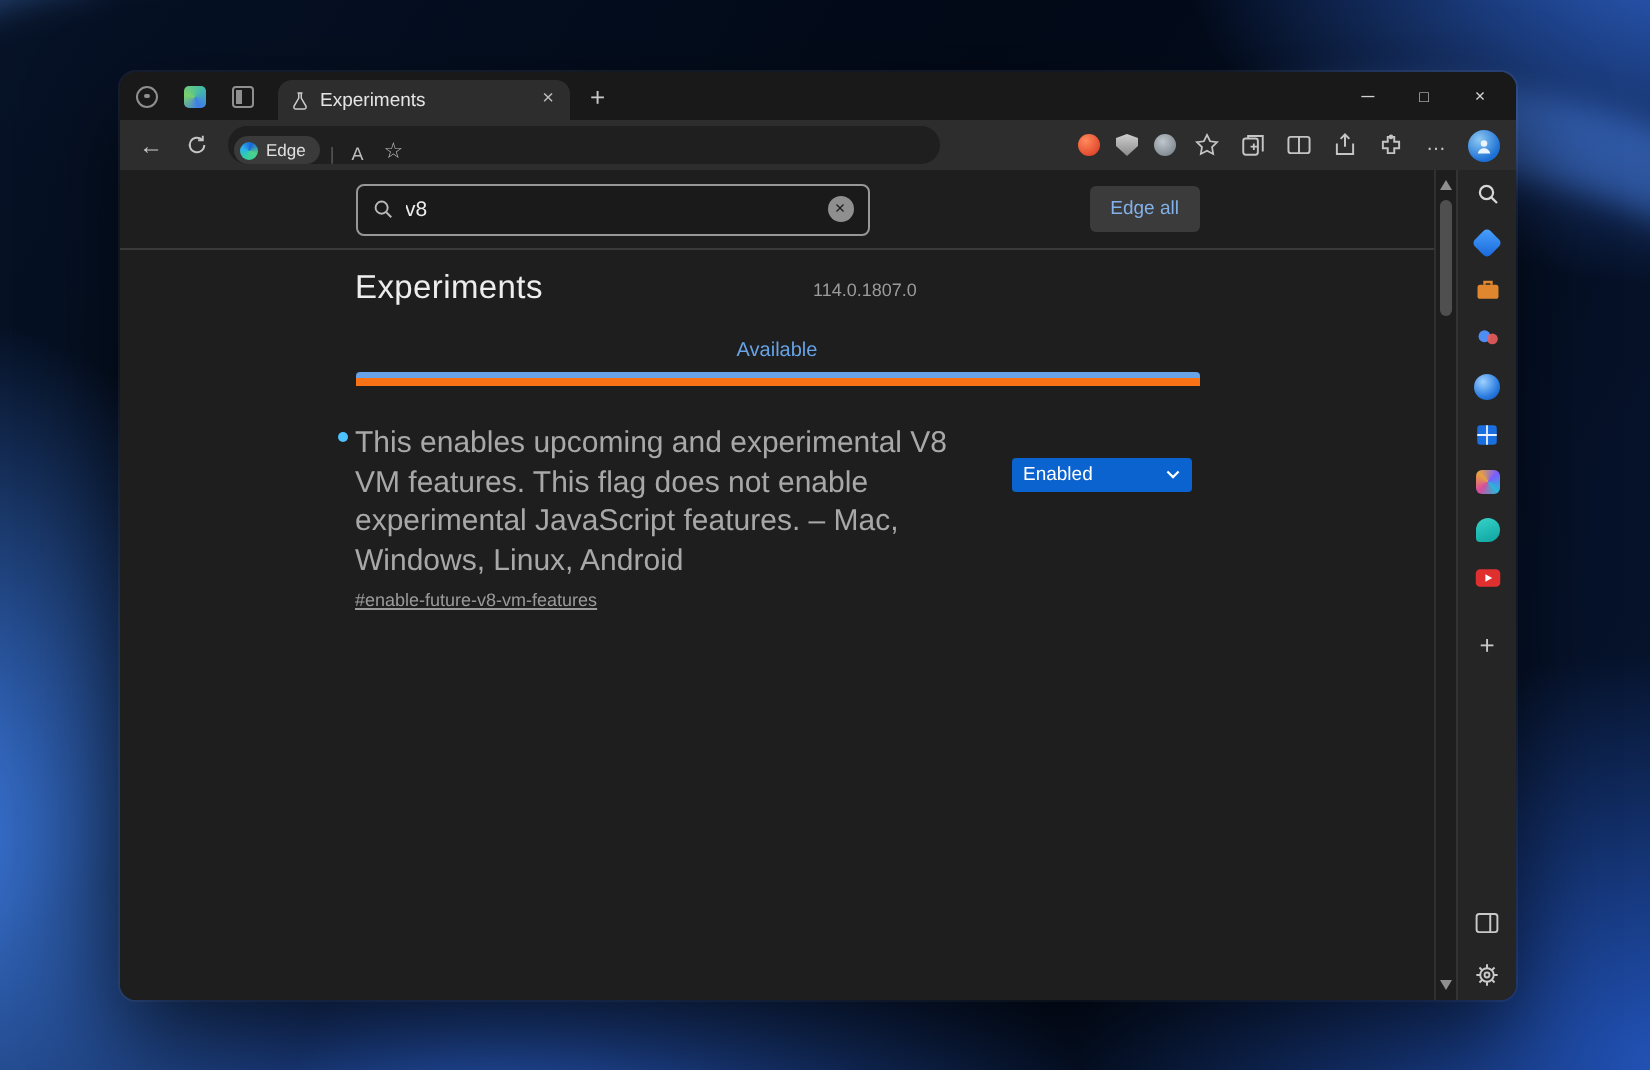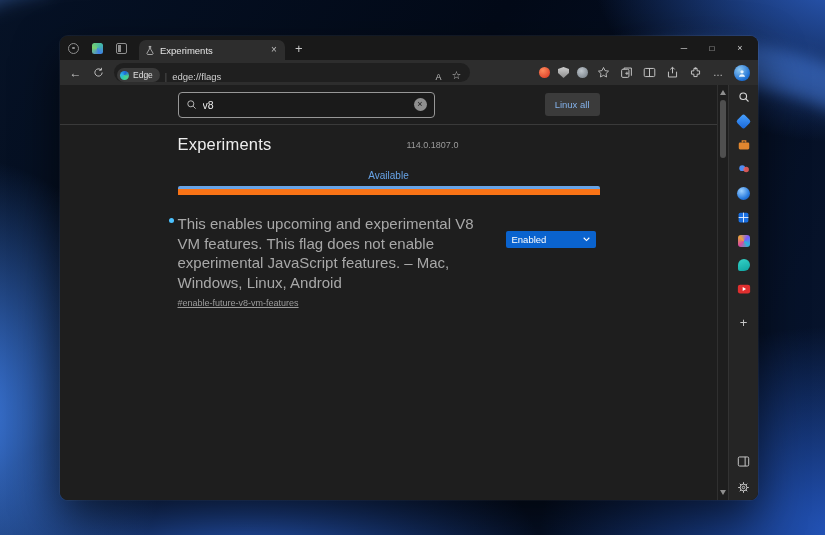--- a/index.html
+++ b/index.html
@@ -76,21 +76,21 @@
   .search-box { width:257px; height:26px; background:#1a1a1a; border:1px solid #979797; border-radius:4px; display:flex; align-items:center; padding:0 7px; gap:6px; }
   .s-ic { display:flex; align-items:center; }
   .search-input { flex:1; min-width:0; background:transparent; border:none; outline:none; color:#ececec; font-size:10.5px; font-family:"Liberation Sans", sans-serif; caret-color:#fff; padding:0; }
   .clear-btn { width:13px; height:13px; border-radius:50%; background:#8f8f8f; color:#1c1c1c; font-size:9px; line-height:13px; text-align:center; flex:none; }
   .reset-btn { background:#3b3b3b; border:none; border-radius:3px; color:#83b1ea; font-size:9.5px; padding:6px 10px; font-family:"Liberation Sans", sans-serif; }
 
   .flags-main { flex:1; display:flex; justify-content:center; overflow:hidden; }
   .col-main { width:422px; padding-top:9px; position:relative; }
   .page-title { font-size:16.5px; font-weight:400; color:#ededed; letter-spacing:.2px; line-height:20px; }
   .version { position:absolute; left:229px; top:15px; font-size:9px; color:#9b9b9b; }
-  .tabs { display:flex; margin-top:10px; border-bottom:7px solid #f97316;flex-direction:column; }
+  .tabs { display:flex; margin-top:10px; border-bottom:5px solid #f97316;flex-direction:column; }
   .tab-item { flex:1; text-align:center; padding:6px 0 7px; font-size:10px; color:#9b9b9b; position:relative; }
   .tab-item.selected { color:var(--accent-blue, #67a3e6); }
   .tab-item.selected::after { content:""; position:absolute; left:0; right:0; bottom:-1px; height:3px; background:var(--accent-blue, #67a3e6); border-radius:2px 2px 0 0; }
 
   .flag-row { margin-top:19px; position:relative; }
   .flag-dot { position:absolute; left:-9px; top:4px; width:5px; height:5px; border-radius:50%; background:var(--modified-dot, #4cc2ff); }
   .flag-name { font-size:9.5px; font-weight:700; color:#e9e9e9; line-height:12px; }
   .flag-name .hl { background:var(--highlight-orange, #ff9632); color:#141414; padding:0 1px; border-radius:1px; }
   .flag-desc { width:302px; margin-top:4px; font-size:15px; line-height:1.3; color:#a8a8a8; }
   .flag-link { display:inline-block; margin-top:4px; font-size:9px; color:#9b9b9b; text-decoration:underline; cursor:pointer; }
@@ -149,21 +149,20 @@
             <path d="M13.3 8a5.3 5.3 0 1 1-1.6-3.8" fill="none" stroke="#c5c5c5" stroke-width="1.4"></path>
             <path d="M12.2 1.2v3.4H8.8" fill="none" stroke="#c5c5c5" stroke-width="1.4"></path>
           </svg>
       </span>
       <div class="addressbar">
         <span class="brand-pill">
           <span class="brand-logo"></span>
           <span class="brand-text">Edge</span>
         </span>
         <span class="addr-sep">|</span>
-        <span class="addr-url">edge://flags</span>
         <span class="addr-ic">A</span>
         <span class="addr-ic star">☆</span>
       </div>
       <div class="tb-spacer"></div>
       <span class="ext-dot ext-a"></span>
       <span class="ext-dot ext-b"></span>
       <span class="ext-dot ext-c"></span>
       <span class="tb-ic">
         <svg width="13" height="13" viewBox="0 0 16 16">
             <path d="M8 1.8l1.9 3.9 4.3.6-3.1 3 .7 4.2L8 11.5l-3.8 2 .7-4.2-3.1-3 4.3-.6z" fill="none" stroke="#c5c5c5" stroke-width="1.1"></path>
@@ -211,21 +210,21 @@
             <div class="search-box">
               <span class="s-ic">
                 <svg width="11" height="11" viewBox="0 0 16 16">
                     <circle cx="7" cy="7" r="4.4" fill="none" stroke="#b9b9b9" stroke-width="1.4"></circle>
                     <path d="M10.4 10.4 14 14" stroke="#b9b9b9" stroke-width="1.4"></path>
                   </svg>
               </span>
               <input class="search-input" value="v8" style="">
               <span class="clear-btn">×</span>
             </div>
-            <button class="reset-btn">Linux all</button>
+            <button class="reset-btn">Edge all</button>
           </div>
         </div>
 
         <div class="flags-main">
           <div class="col-main">
             <h1 class="page-title">Experiments</h1>
             <span class="version">114.0.1807.0</span>
 
             <div class="tabs">
               <div class="tab-item selected">

